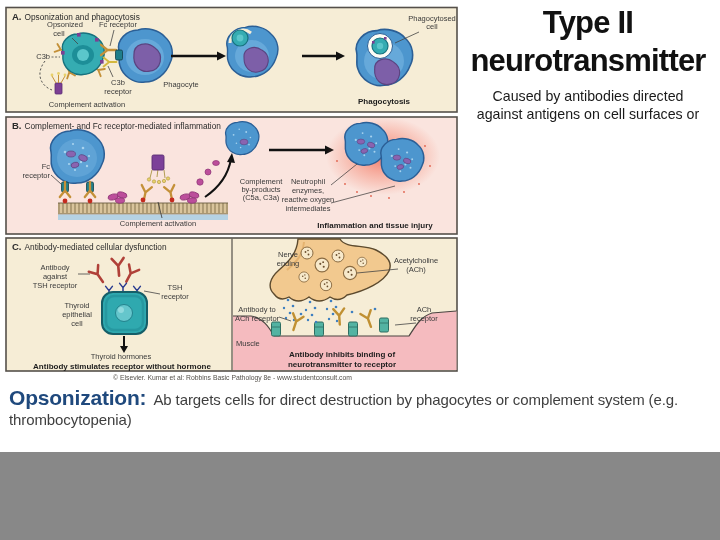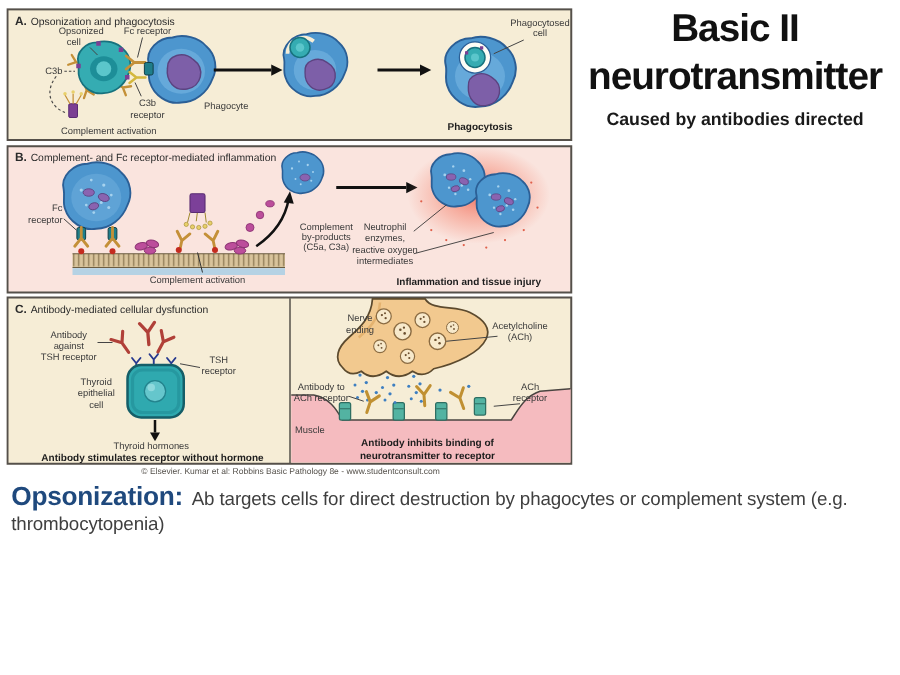--- a/index.html
+++ b/index.html
@@ -1,29 +1,29 @@
 <!DOCTYPE html>
 <html><head>
 <meta charset="utf-8">
 <style>
   html,body{margin:0;padding:0;background:#888;}
-  .slide{position:relative;width:720px;height:540px;background:#ffffff;overflow:hidden;
+  .slide{position:relative;width:720px;height:452px;background:#ffffff;overflow:hidden;
          font-family:"Liberation Sans",sans-serif;}
   
   .fig{position:absolute;left:5px;top:6px;}
   svg text{font-family:"Liberation Sans",sans-serif;font-size:7.5px;fill:#3a3a3a;}
   svg text.cap{font-weight:bold;font-size:8px;fill:#1d1d1d;}
   svg tspan.tag{font-weight:bold;font-size:9.5px;fill:#2b2b2b;}
   svg tspan.ttl{font-size:8.3px;fill:#2b2b2b;}
   .credit{position:absolute;left:5px;top:374px;width:455px;text-align:center;
           font-size:6.8px;color:#55514b;letter-spacing:0;}
   
   .titleblock{position:absolute;left:458px;top:4px;width:260px;text-align:center;color:#111;}
   .titleblock .t{font-size:31px;font-weight:bold;line-height:1.22;letter-spacing:-0.8px;}
-  .subtitle{margin-top:7px;font-size:14.2px;font-weight:bold;line-height:1.3;color:#1a1a1a;}
+  .subtitle{margin-top:7px;font-size:14.2px;font-weight:normal;line-height:1.3;color:#1a1a1a;}
   
   .notes{position:absolute;left:9px;top:388px;width:713px;}
   p.note{margin:0 0 7px 0;line-height:20px;}
   .nh{font-size:21px;font-weight:bold;color:#1F497D;letter-spacing:-0.2px;margin-right:7px;}
   .nsep{font-size:21px;font-weight:bold;color:#2b2b2b;margin-right:6px;}
   .nsep:empty{margin-right:0;display:none;}
   .nb{font-size:15px;color:#3F3F3F;letter-spacing:-0.1px;}
 </style>
 </head>
 <body>
@@ -341,24 +341,25 @@
       <line x1="411" y1="317" x2="390" y2="319" stroke="#444" stroke-width="0.8"></line>
       <text x="231" y="340">Muscle</text>
       <text class="cap" text-anchor="middle" x="337" y="351">Antibody inhibits binding of</text>
       <text class="cap" text-anchor="middle" x="337" y="361">neurotransmitter to receptor</text>
     </g>
   </svg>
 
   <div class="credit">© Elsevier. Kumar et al: Robbins Basic Pathology 8e - www.studentconsult.com</div>
 
   <div class="titleblock">
-    <div class="t">Basic II</div>
+    <div class="t">Type II</div>
     <div class="t">neurotransmitter</div>
     <div class="subtitle">
       <div>Caused by antibodies directed</div>
+      <div>against antigens on cell surfaces or</div>
     </div>
   </div>
 
   <div class="notes">
     <p class="note"><span class="nh">Opsonization:</span><span class="nb">Ab targets cells for direct destruction by phagocytes or complement system (e.g. thrombocytopenia)</span></p>
   </div>
 
 </div>
 
 </body></html>

